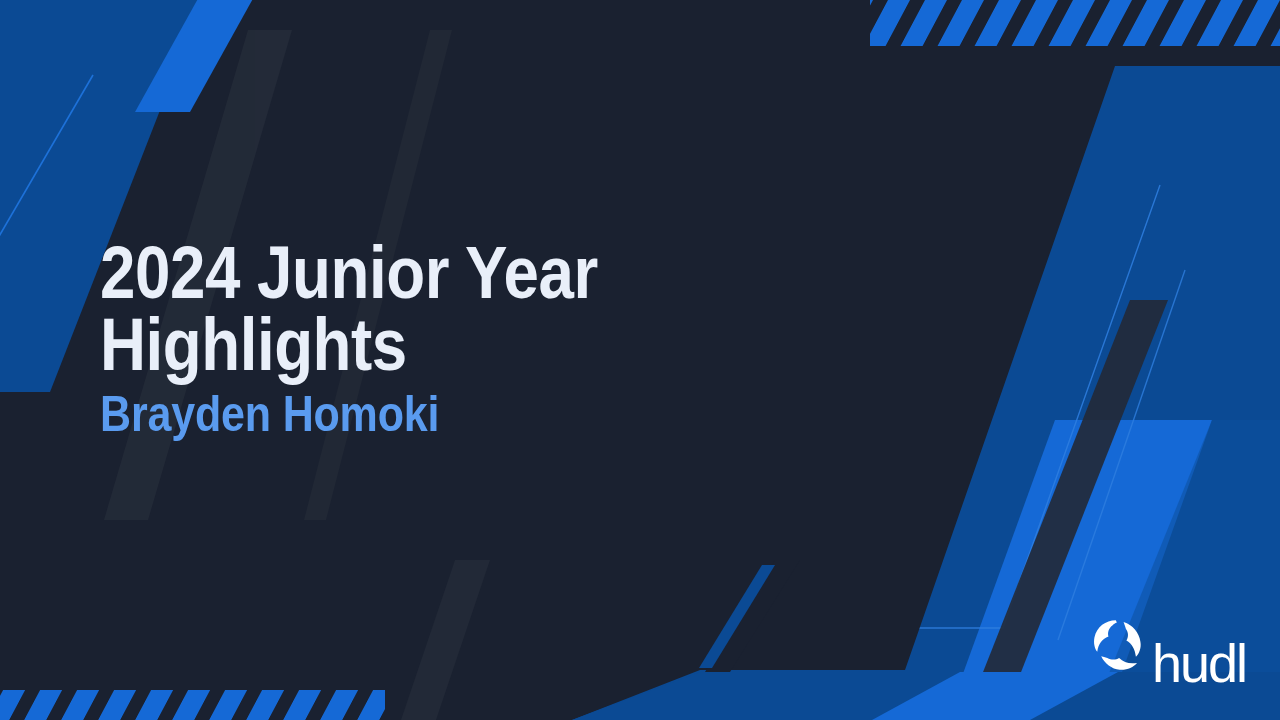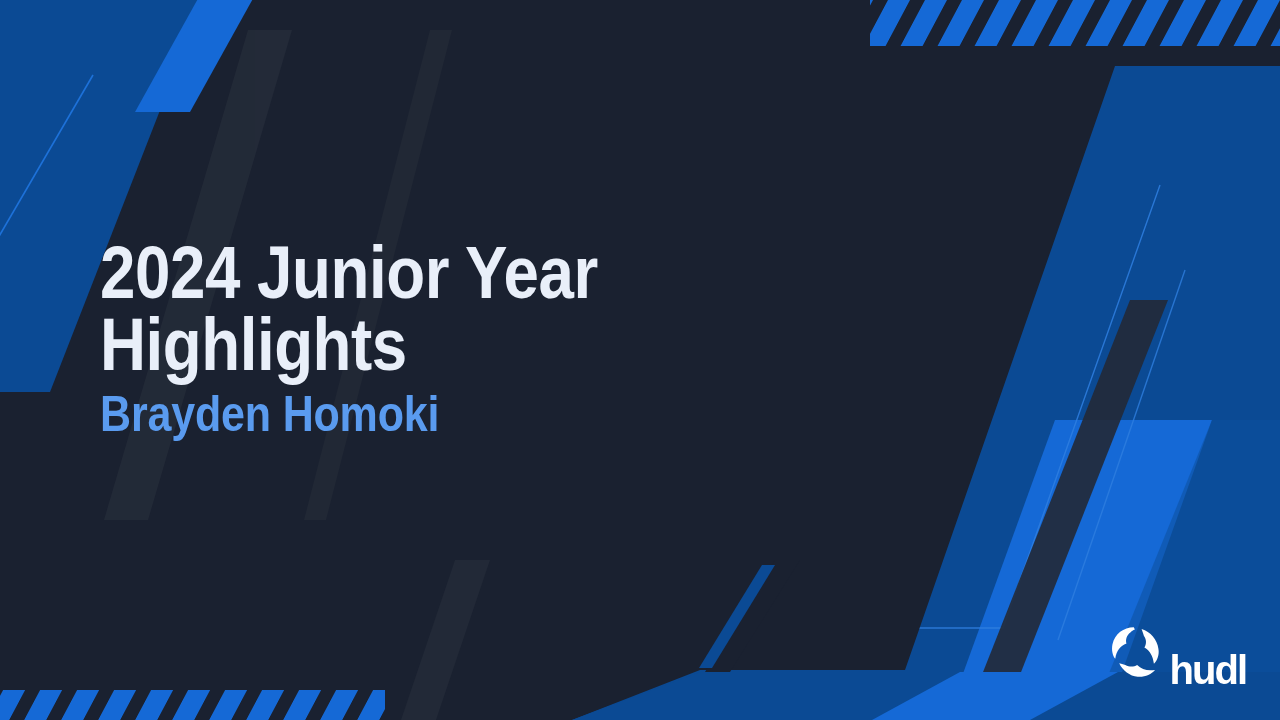--- a/index.html
+++ b/index.html
@@ -63,22 +63,22 @@
     right: 34px;
     bottom: 28px;
     display: flex;
     align-items: center;
     gap: 6px;
     z-index: 50;
   }
   #hudl-logo .mark { display: block; }
   #hudl-logo .wordmark {
     font-family: "Liberation Sans", sans-serif;
-    font-weight: 700;
-    font-size: 40px;
+    font-weight: 400;
+    font-size: 54px;
     line-height: 1;
     color: #ffffff;
     letter-spacing: -2px;
     transform: translateY(-2px);
     margin-top: 40px;
   }
 </style>
 </head>
 <body>
 

